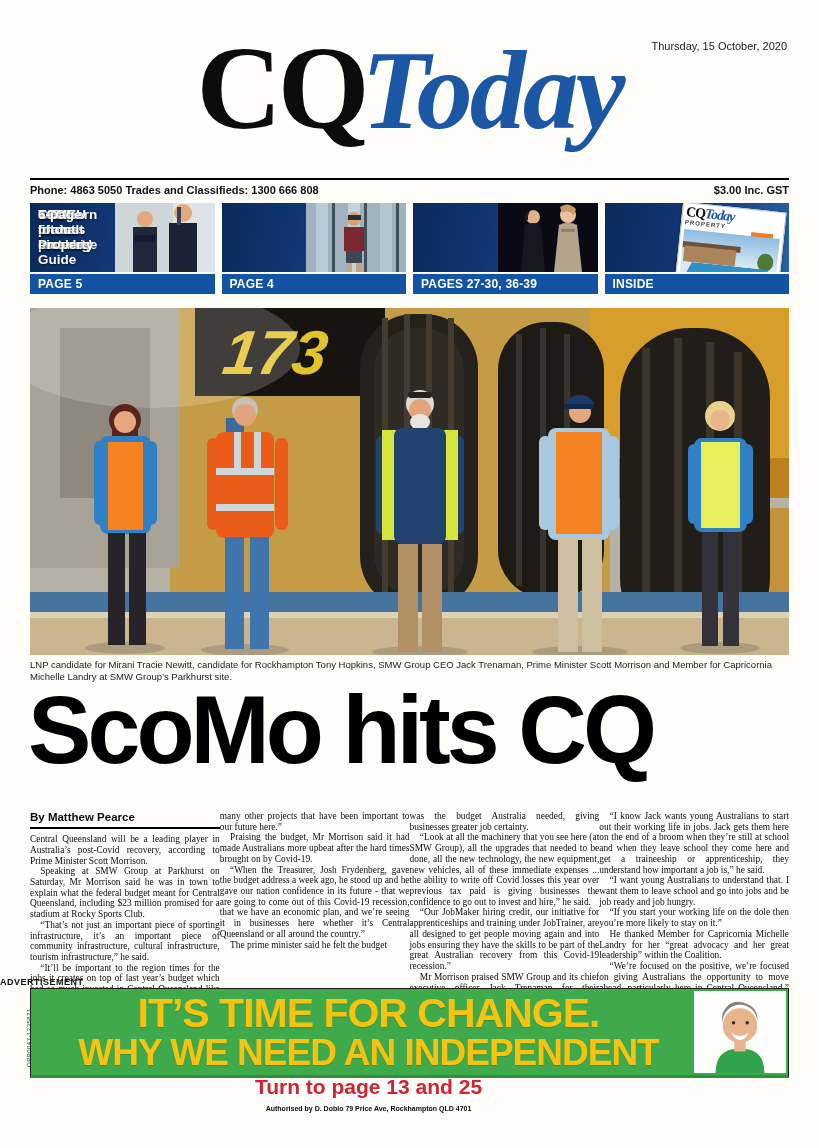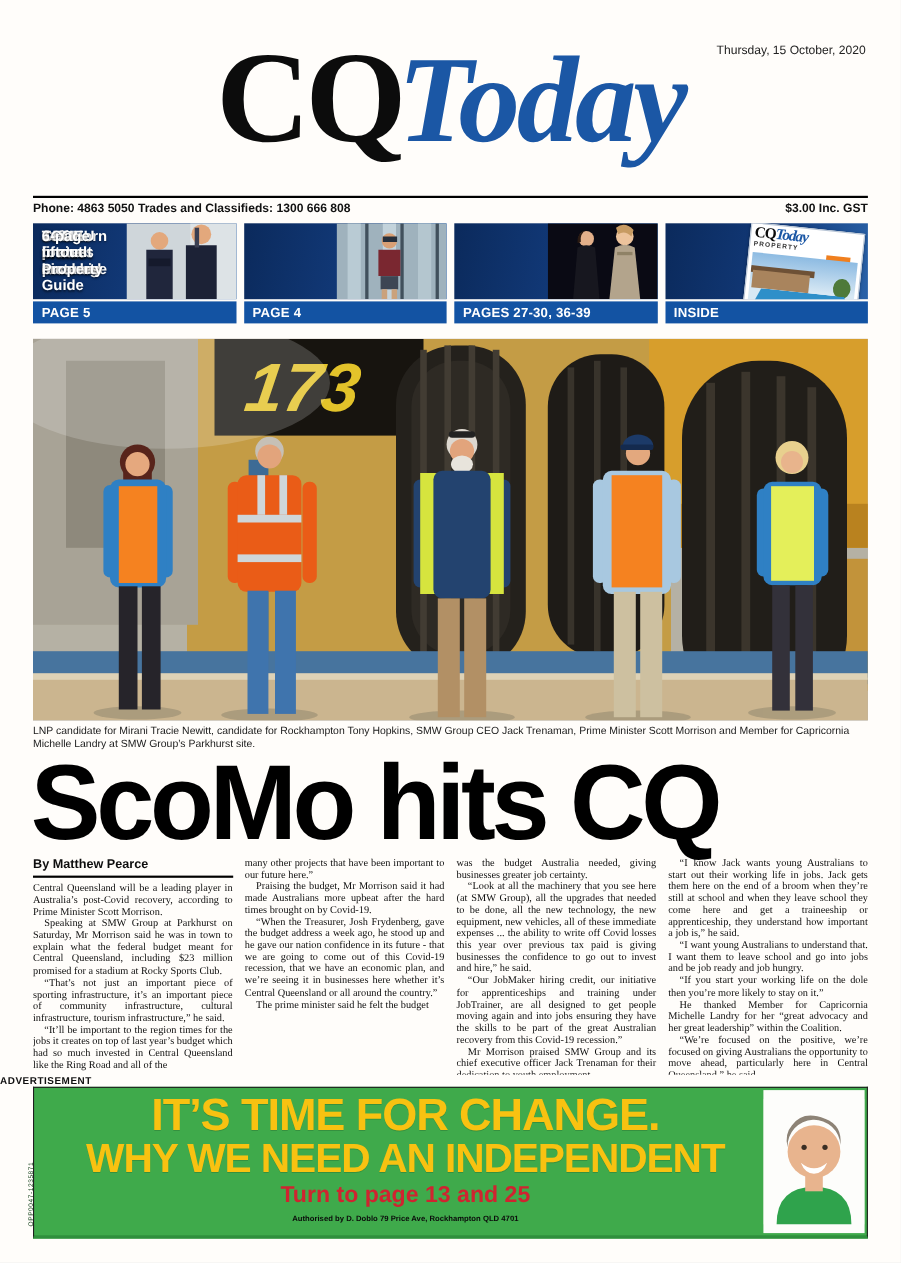--- a/index.html
+++ b/index.html
@@ -52,31 +52,31 @@
   .prop-tree{position:absolute;right:4px;bottom:10px;width:16px;height:18px;border-radius:50%;background:#4e7a3a;}
   .prop-orange{position:absolute;right:10px;top:22px;width:22px;height:9px;background:#f07f1e;}
   
   .photo-wrap{position:absolute;top:308px;left:30px;right:30px;height:347px;overflow:hidden;background:#b5b1a6;}
   .photo-wrap svg{display:block;width:100%;height:100%;}
   .caption{position:absolute;top:659px;left:30px;right:30px;font-size:9.5px;line-height:1.25;color:#1a1a1a;}
   
   .headline{position:absolute;top:684px;left:28px;right:28px;
     font-size:97px;font-weight:bold;letter-spacing:-4px;line-height:.95;color:#000;
     transform:scaleX(.98);transform-origin:left;white-space:nowrap;}
-  .columns{position:absolute;top:780px;left:30px;right:30px;height:197px;display:flex;gap:11px;overflow:hidden;}
+  .columns{position:absolute;top:811px;left:30px;right:30px;height:197px;display:flex;overflow:hidden;}
   .col{flex:1;font-family:"Liberation Serif",serif;font-size:9.4px;line-height:1.14;
     text-align:justify;color:#0d0d0d;}
   .col p{text-indent:1.1em;}
   .col p.noindent{text-indent:0;}
   .byline{font-family:"Liberation Sans",sans-serif;font-size:11.5px;font-weight:bold;
     border-bottom:2px solid #000;padding-bottom:3px;margin-bottom:5px;}
   
   .ad-label{position:absolute;top:977px;left:0;width:100%;text-align:left;
     font-size:9px;font-weight:bold;letter-spacing:.5px;color:#111;}
-  .ad{position:absolute;top:988px;left:30px;right:30px;height:138px;background:var(--ad-green);
+  .ad{position:absolute;top:988px;left:30px;right:30px;height:90px;background:var(--ad-green);
     border:1px solid #1e1e1e;border-bottom:3px solid #2f8f3d;}
   .ad-code{position:absolute;left:1px;bottom:8px;font-size:6px;color:#0b3b12;
     transform:rotate(-90deg);transform-origin:left bottom;letter-spacing:.5px;white-space:nowrap;}
   .ad-text{position:absolute;left:18px;right:100px;top:4px;text-align:center;}
   .ad-h1{font-size:41px;font-weight:bold;color:var(--ad-yellow);letter-spacing:-1px;line-height:1;
     text-shadow:0 1px 0 rgba(0,0,0,.15);}
   .ad-h2{font-size:37px;font-weight:bold;color:var(--ad-yellow);letter-spacing:-1px;line-height:1;
     text-shadow:0 1px 0 rgba(0,0,0,.15);}
   .ad-cta{font-size:21px;font-weight:bold;color:var(--ad-red);margin-top:4px;}
   .ad-auth{font-size:7px;font-weight:bold;color:#0b0b0b;margin-top:6px;}

